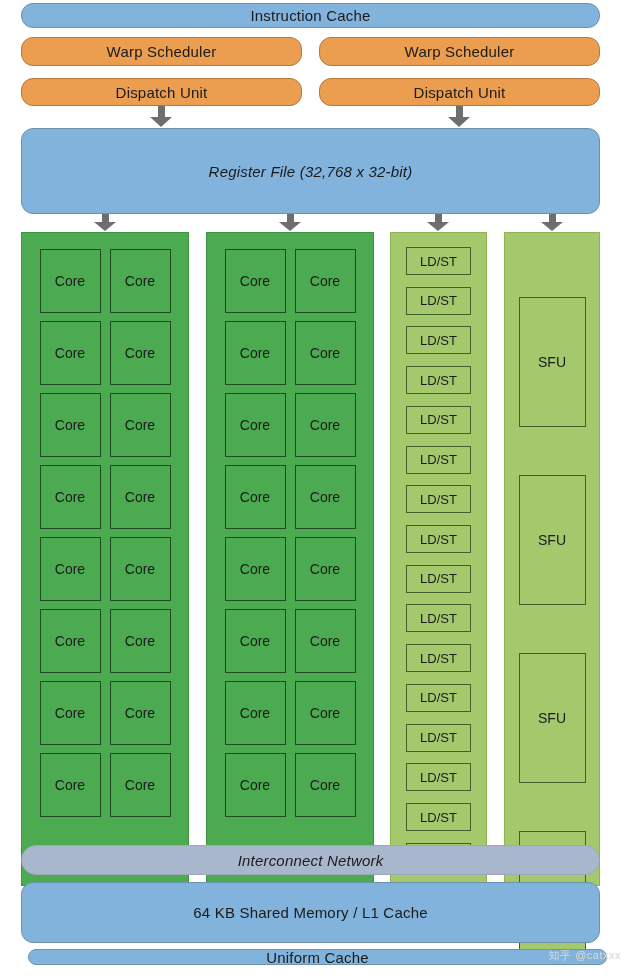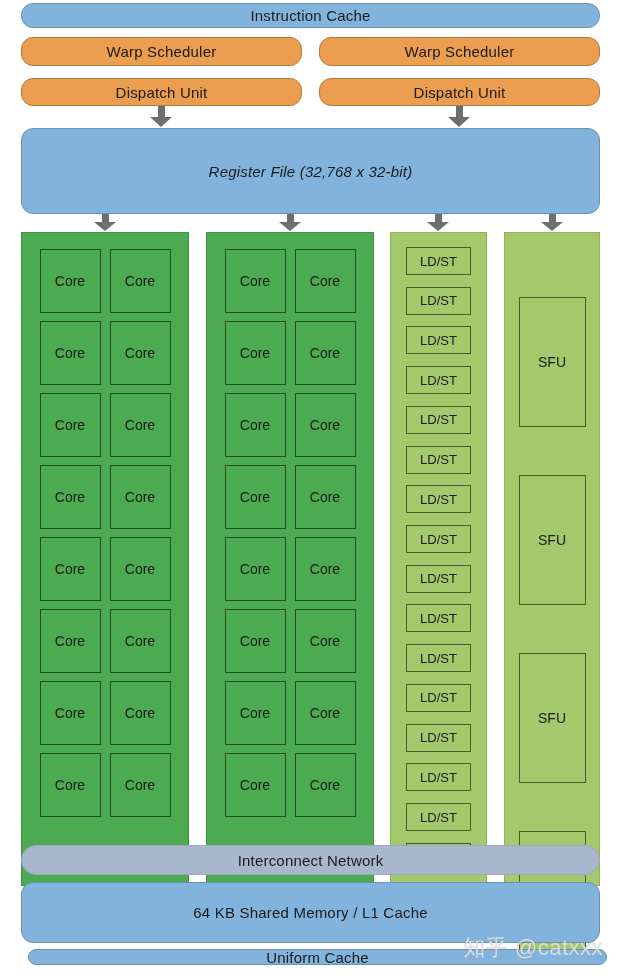--- a/index.html
+++ b/index.html
@@ -6,21 +6,21 @@
   .canvas{
     position:relative;width:626px;height:976px;background:#ffffff;overflow:hidden;
     font-family:"Liberation Sans",sans-serif;color:#1b1b1b;
   }
   .block{
     position:absolute;display:flex;align-items:center;justify-content:center;
     box-sizing:border-box;font-size:15px;letter-spacing:.2px;border-radius:12px;
   }
   .blue{background:var(--blue,#82b3dc);border:1px solid var(--blue-border,#6d93ac);}
   .orange{background:var(--orange,#eb9d50);border:1px solid var(--orange-border,#b27a40);}
-  .pill{background:var(--pill-blue,#a9b7cc);border:1px solid var(--pill-border,#9aa8bd);border-radius:16px;}
+  .pill{background:var(--pill-blue,#a9b7cc);border:1px solid var(--pill-border,#9aa8bd);border-radius:16px;font-style:italic;}
 
   
   .col{position:absolute;top:232px;height:654px;box-sizing:border-box;}
   .core-col{
     width:168px;background:var(--green,#4cab51);border:1px solid var(--green-border,#3c9441);
     display:grid;grid-template-columns:61px 61px;grid-auto-rows:64px;
     gap:8px 9px;justify-content:center;align-content:start;padding-top:16px;
   }
   .core-cell{
     background:var(--green,#4cab51);border:1px solid var(--green-cell-border,#1d4d20);
@@ -49,21 +49,21 @@
   .arrow .head{
     width:0;height:0;margin:0 auto;
     border-left:11px solid transparent;border-right:11px solid transparent;
     border-top:10px solid var(--arrow-gray,#6d6e70);
   }
   .arrow.short .stem{height:8px;}
   .arrow.short .head{border-top-width:9px;}
   .arrow.long .stem{height:11px;}
 
   .watermark{
-    position:absolute;right:23px;bottom:13px;font-size:22px;
+    position:absolute;right:5px;bottom:13px;font-size:11px;
     color:rgba(224,224,224,.93);text-shadow:0 0 1px rgba(150,150,150,.35);
     letter-spacing:.5px;
   }
 </style>
 </head>
 <body>
 
 <div class="canvas">
 
   <div class="block blue" style="left:21px;top:3px;width:579px;height:25px;">Instruction Cache</div>

